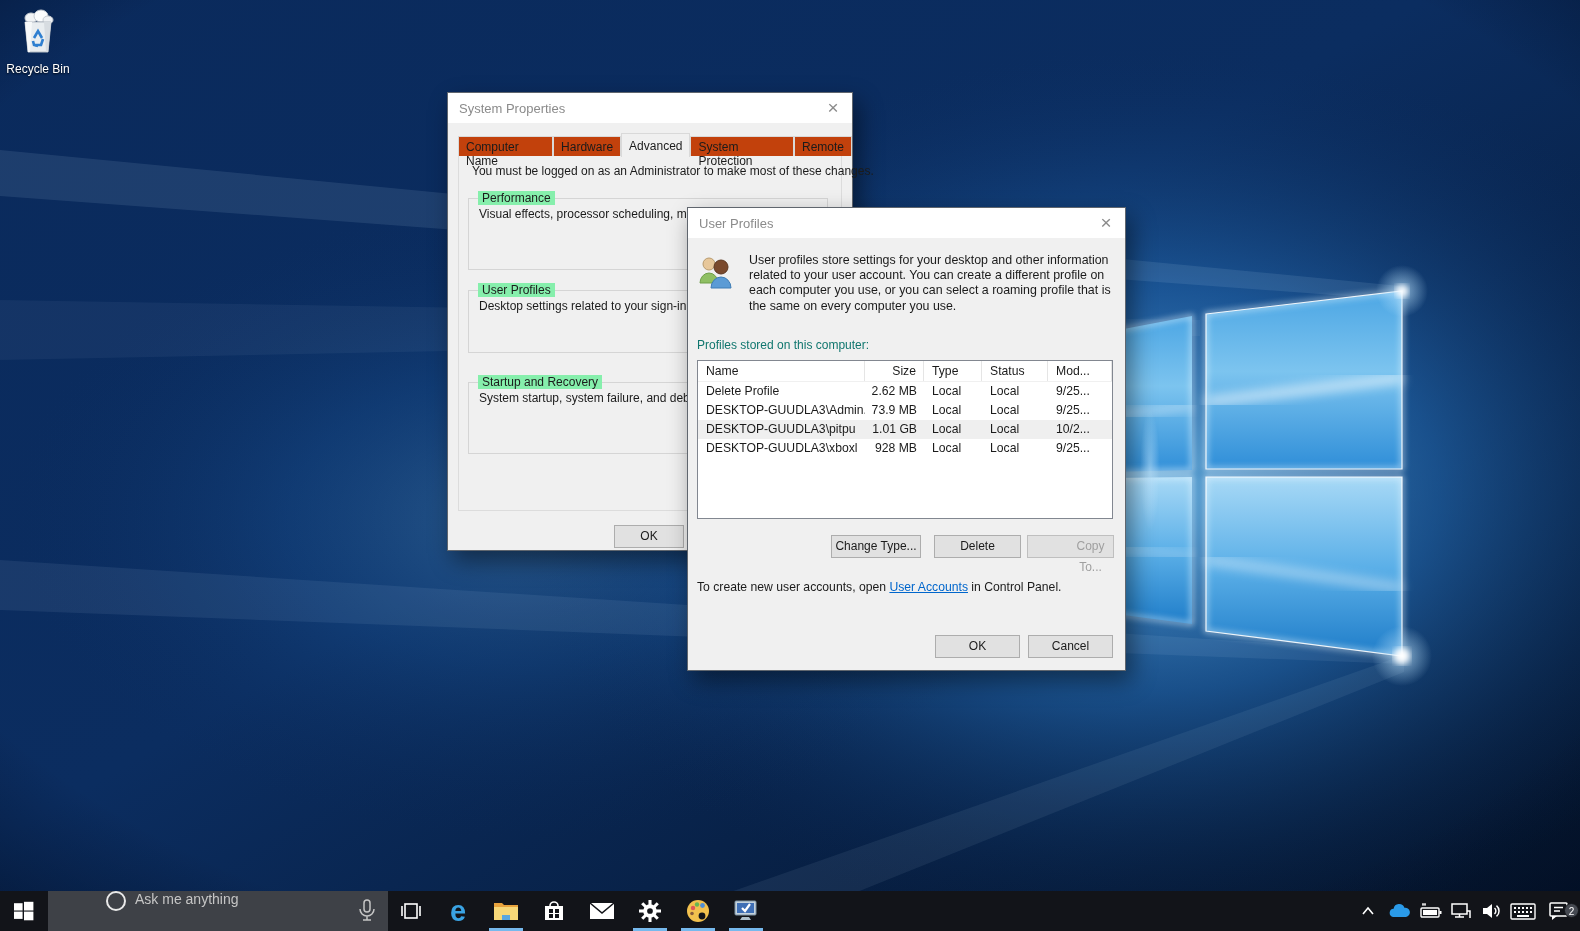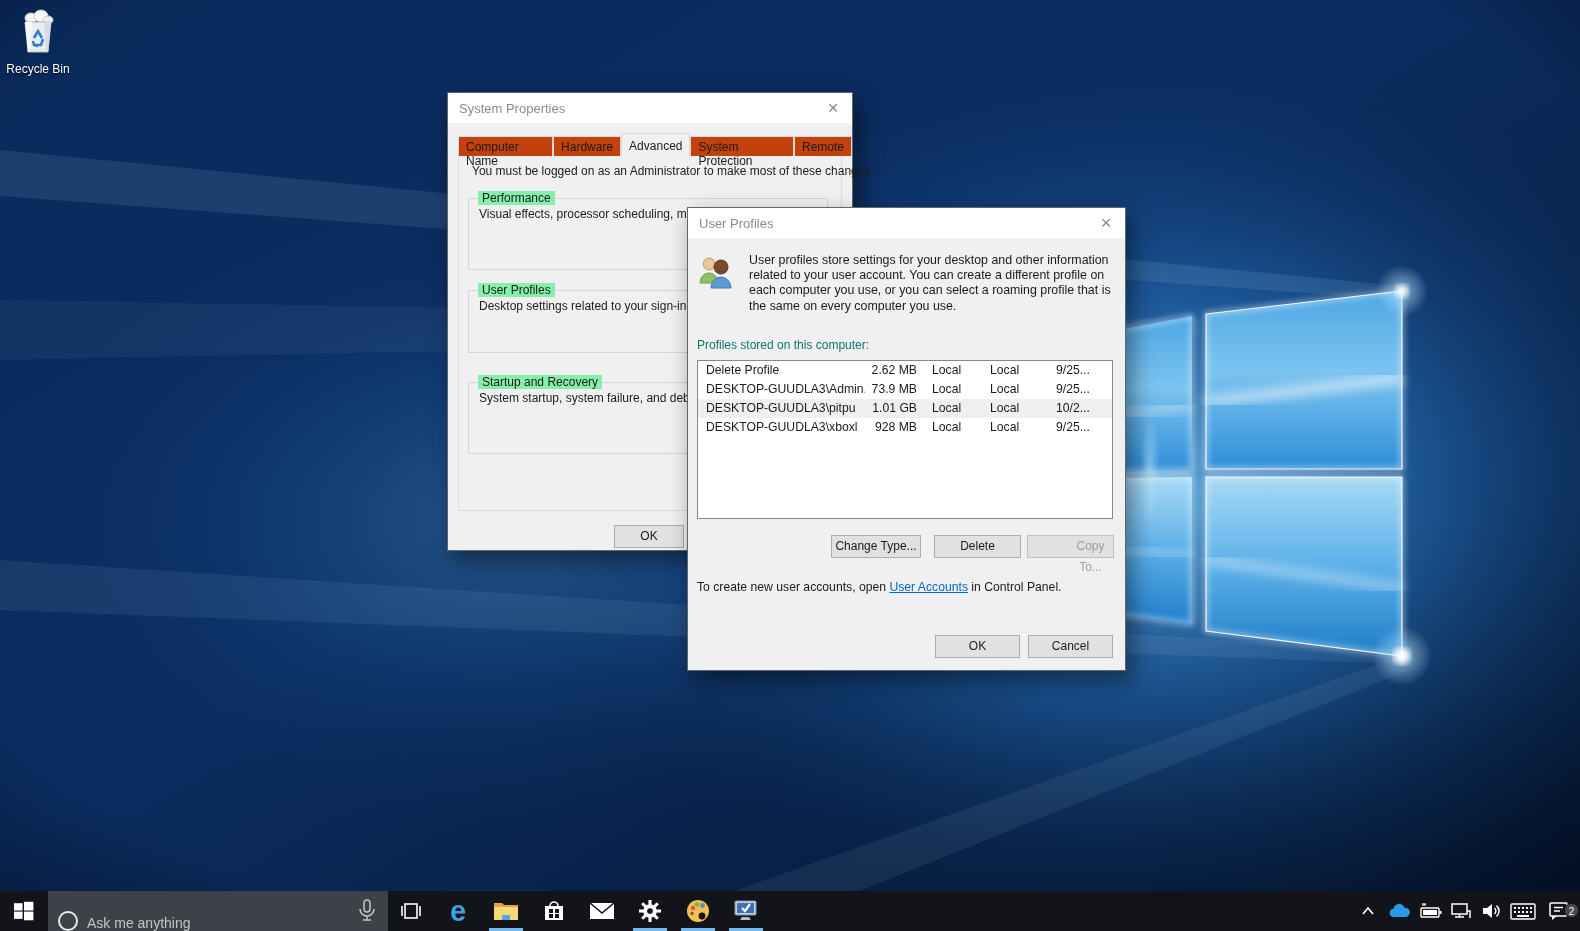--- a/index.html
+++ b/index.html
@@ -47,21 +47,21 @@
   .c { padding-left:8px; white-space:nowrap; overflow:hidden; }
   .c.num { text-align:right; padding-right:7px; padding-left:0; }
   .trow.hl { background:#efefef; }
 
   .footer { position:absolute; left:9px; top:372px; font-size:12.2px; color:#1b1b1b;text-align:right; }
   .link { color:#0066cc; text-decoration:underline; }
 
   
   .taskbar { position:absolute; left:0; bottom:0; width:1580px; height:40px; background:#121419; z-index:10; display:flex; align-items:stretch; }
   .tb-btn { width:48px; display:flex; align-items:center; justify-content:center; position:relative; }
-  .searchbox { width:340px; background:#3e4147; display:flex; align-items:flex-end; position:relative; }
+  .searchbox { width:340px; background:#3e4147; display:flex; align-items:flex-start; position:relative;padding-left:48px; }
   .cortana-ring { width:20px; height:20px; border:2px solid #e9e9e9; border-radius:50%; margin-left:10px; }
   .searchinput { background:transparent; border:none; outline:none; color:#c5c5c5; font-size:14px; margin-left:9px; width:250px; font-family:"Liberation Sans",sans-serif; }
   .searchinput::placeholder { color:#c5c5c5; opacity:1; }
   .mic { position:absolute; right:10px; top:8px; }
   .underline { position:absolute; bottom:0; left:7px; right:7px; height:3px; background:#76b9ed; display:none; }
   .tb-btn.open .underline { display:block; }
   .tray { margin-left:auto; display:flex; align-items:center; }
   .tray .tb-btn { width:31px; }
   .edge-e { color:#3aa3e3; font-size:29px; font-weight:bold; line-height:29px; }
   .badge { position:absolute; right:1px; bottom:3px; width:15px; height:15px; border-radius:50%; background:#464a52; color:#fff; font-size:10px; line-height:15px; text-align:center; border:1px solid #14161a; }
@@ -211,20 +211,27 @@
       <circle cx="12" cy="9" r="6" fill="#e7c79a" stroke="#b99b6e"></circle>
       <path d="M3,28 a9,10 0 0 1 18,0 z" fill="#8fbf63" stroke="#6f9f48"></path>
       <circle cx="24" cy="12" r="7" fill="#7a4a2d" stroke="#5d3821"></circle>
       <path d="M14,33 a10,11 0 0 1 20,0 z" fill="#5b9bd5" stroke="#3f7db5"></path>
     </svg>
     <div class="intro">User profiles store settings for your desktop and other information related to your user account. You can create a different profile on each computer you use, or you can select a roaming profile that is the same on every computer you use.</div>
 
     <div class="listlabel">Profiles stored on this computer:</div>
 
     <div class="tbl">
+      <div class="trow thead">
+        <div class="c">Name</div>
+        <div class="c num">Size</div>
+        <div class="c">Type</div>
+        <div class="c">Status</div>
+        <div class="c">Mod...</div>
+      </div>
       <div class="trow">
         <div class="c">Delete Profile</div>
         <div class="c num">2.62 MB</div>
         <div class="c">Local</div>
         <div class="c">Local</div>
         <div class="c">9/25...</div>
       </div>
       <div class="trow">
         <div class="c">DESKTOP-GUUDLA3\Admin...</div>
         <div class="c num">73.9 MB</div>

